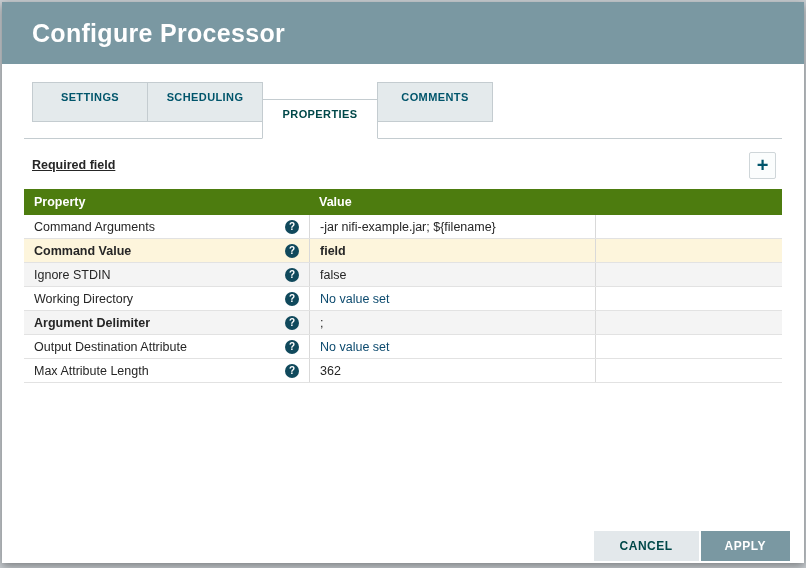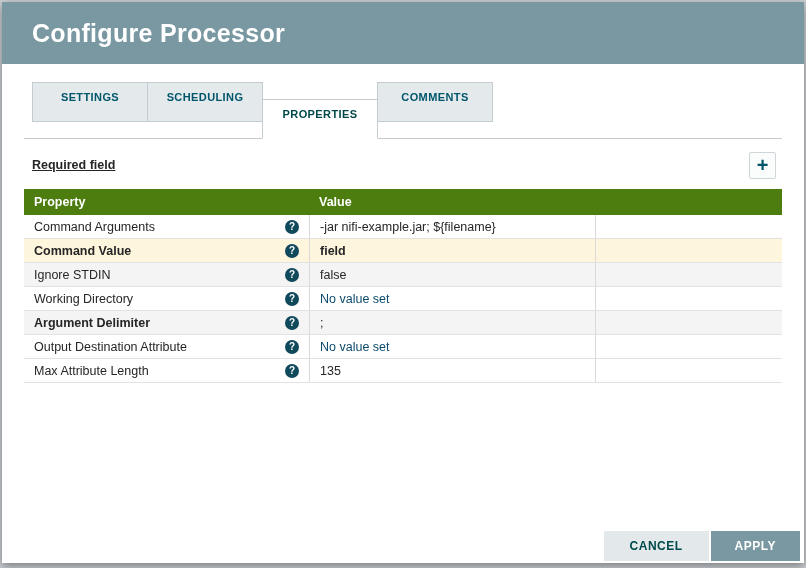--- a/index.html
+++ b/index.html
@@ -136,21 +136,21 @@
     align-items: center;
     justify-content: center;
     margin-right: 10px;
     flex: 0 0 14px;
     cursor: pointer;
   }
   
   .dialog-footer {
     position: absolute;
     bottom: 2px;
-    right: 4px;
+    right: 14px;
     display: flex;
     gap: 2px;
   }
   .btn {
     height: 30px;
     border: none;
     font-family: "Liberation Sans", sans-serif;
     font-size: 12px;
     font-weight: bold;
     letter-spacing: .5px;
@@ -257,21 +257,21 @@
         </div>
         <div class="td col-rest"></div>
       </div>
 
       <div class="tr">
         <div class="td col-prop">
           <span class="prop-name">Max Attribute Length</span>
           <span class="help">?</span>
         </div>
         <div class="td col-val">
-          <span class="val">135</span>
+          <span class="val">362</span>
         </div>
         <div class="td col-rest"></div>
       </div>
     </div>
 
   </div>
 
   <div class="dialog-footer">
     <button class="btn cancel">CANCEL</button>
     <button class="btn apply">APPLY</button>

